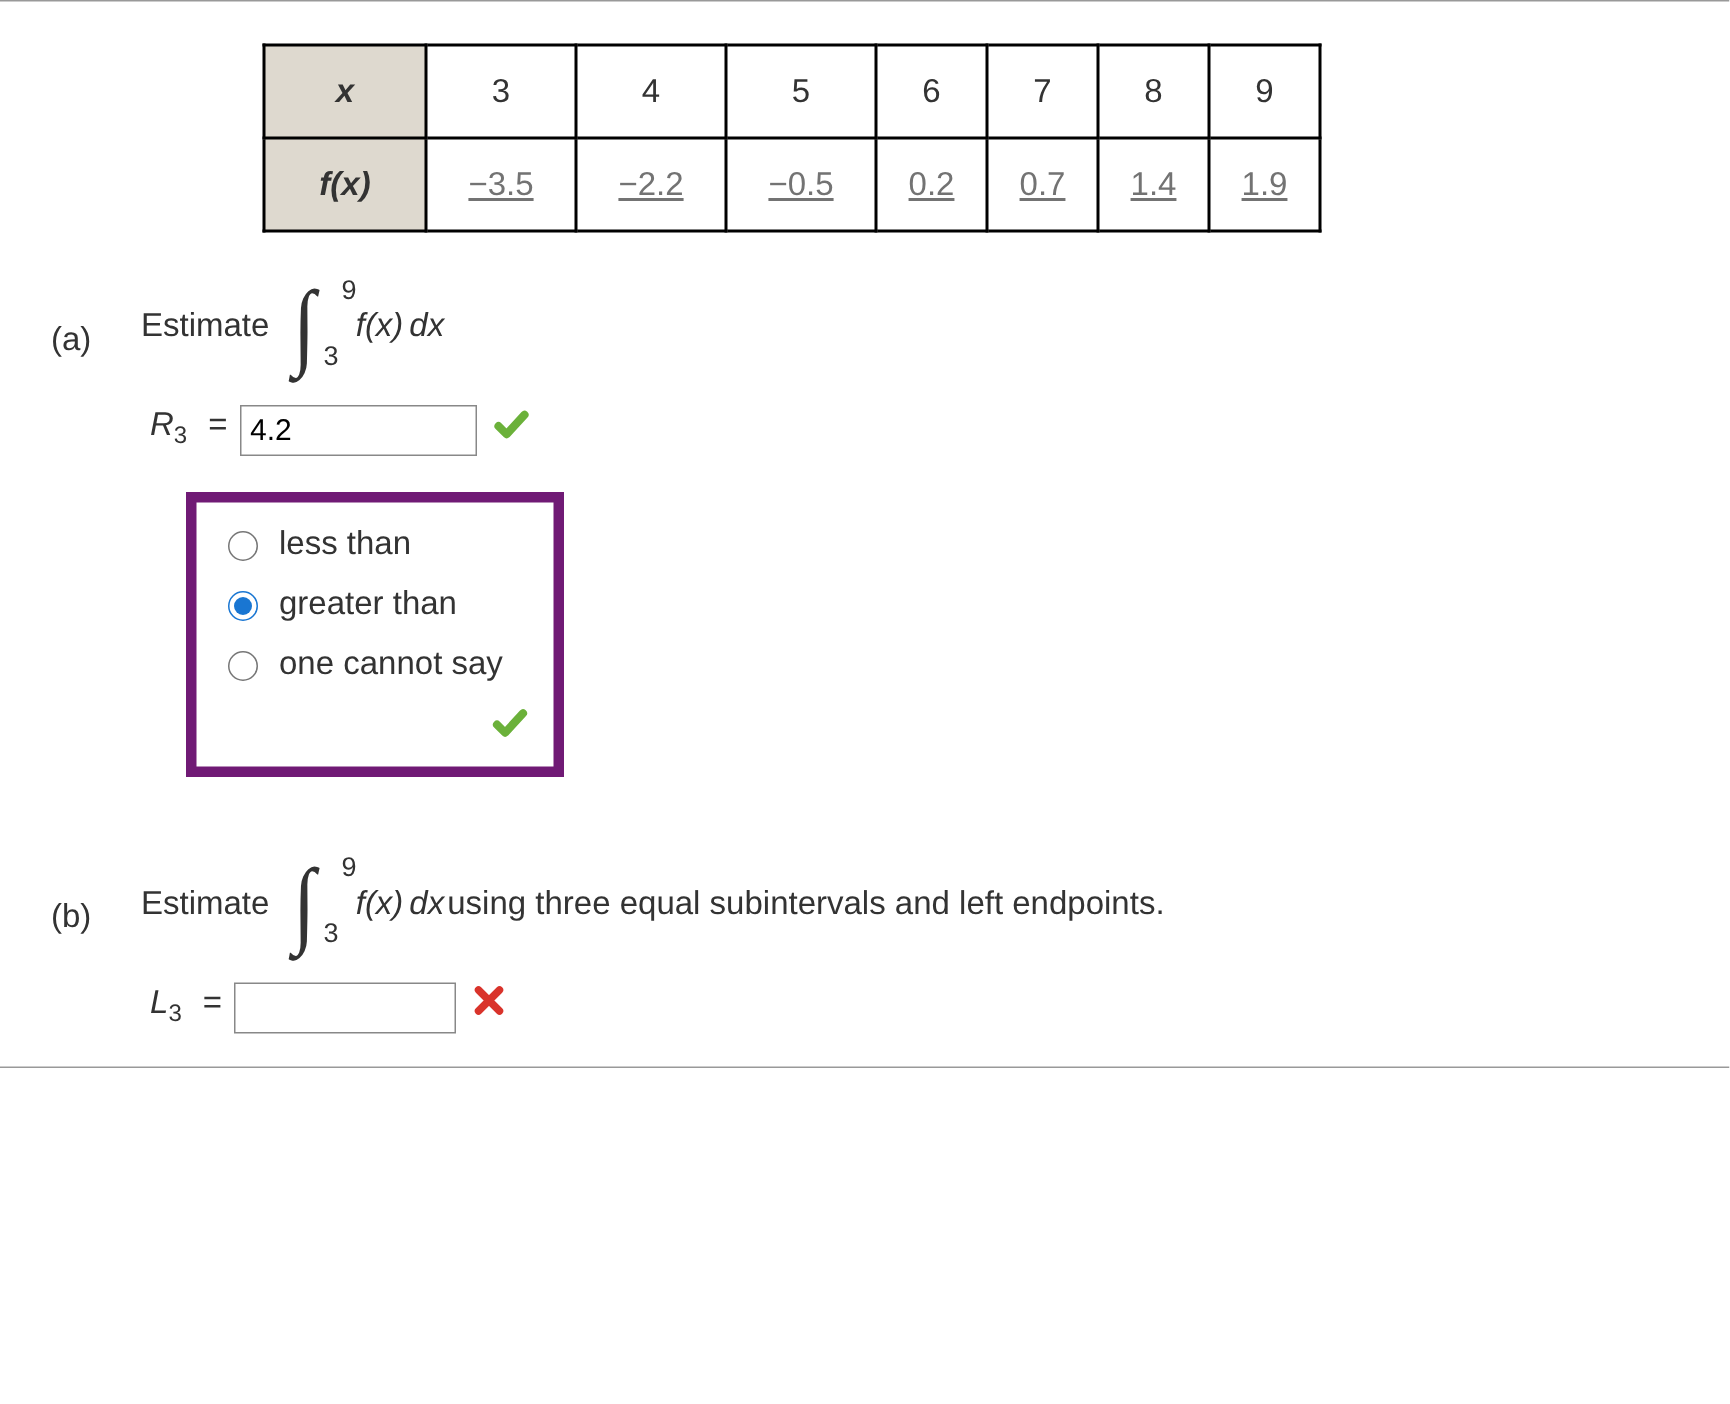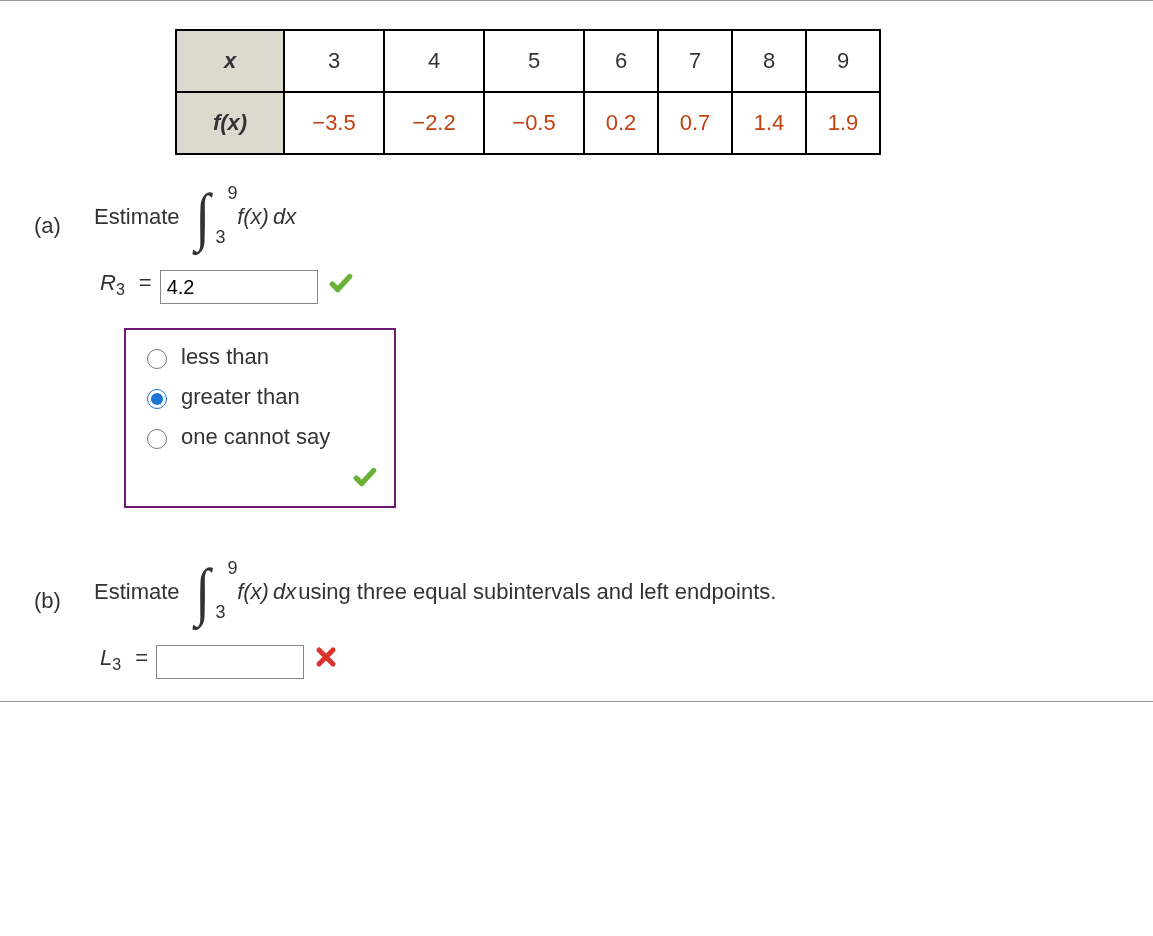--- a/index.html
+++ b/index.html
@@ -31,21 +31,21 @@
     font-size: 22px;
   }
   .data-table th {
     background: #ded9cf;
     font-weight: bold;
     font-style: italic;
     width: 108px;
   }
   .head-x { font-family: Verdana, sans-serif; }
   .head-fx { font-family: Verdana, sans-serif; }
-  .val-cell { color: #c2410c; font-family: Verdana, sans-serif; }
+  .val-cell { color: #737373; font-family: Verdana, sans-serif; text-decoration: underline; }
   .x-cell { color: #333; }
 
   .part {
     display: flex;
     align-items: flex-start;
     margin: 0 0 8px 34px;
   }
   .part-label {
     width: 60px;
     padding-top: 22px;
@@ -118,22 +118,22 @@
     margin-left: 10px;
     display: inline-block;
   }
 
   .followup {
     margin: 0 0 24px 6px;
     white-space: nowrap;
   }
 
   .radio-box {
-    border: 2px solid #701a75;
-    width: 272px;
+    border: 7px solid #701a75;
+    width: 252px;
     padding: 14px 16px 10px 16px;
     margin-left: 30px;
     margin-bottom: 50px;
   }
   .radio-option {
     display: flex;
     align-items: center;
     margin-bottom: 14px;
     font-size: 22px;
   }

